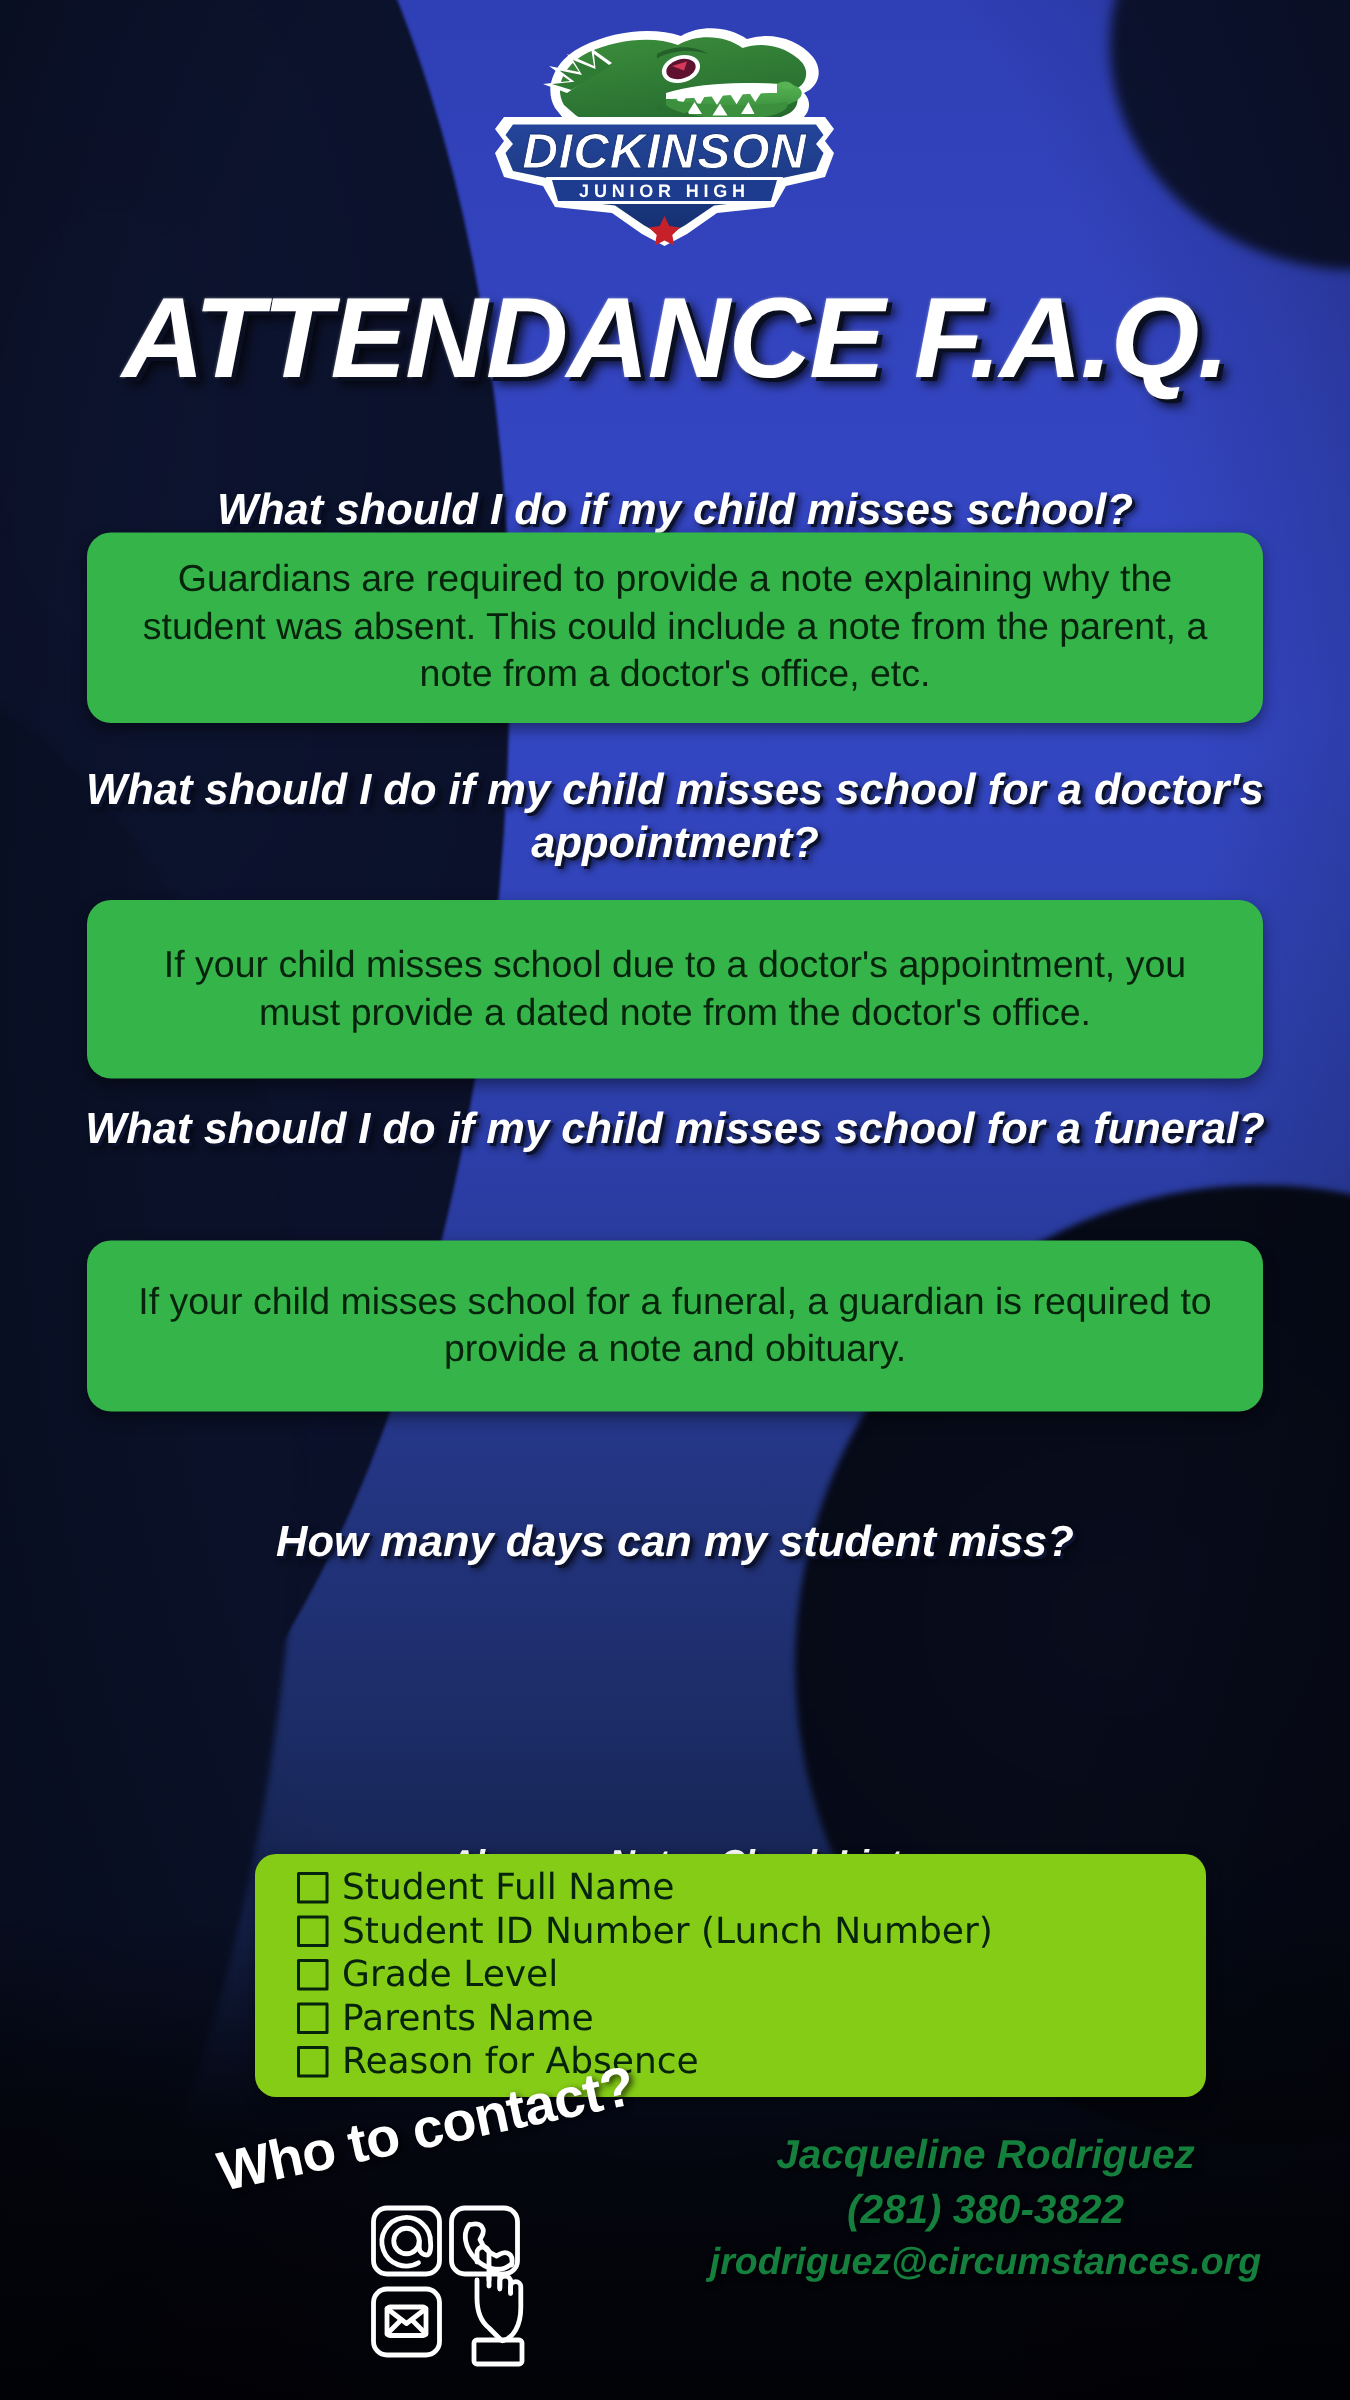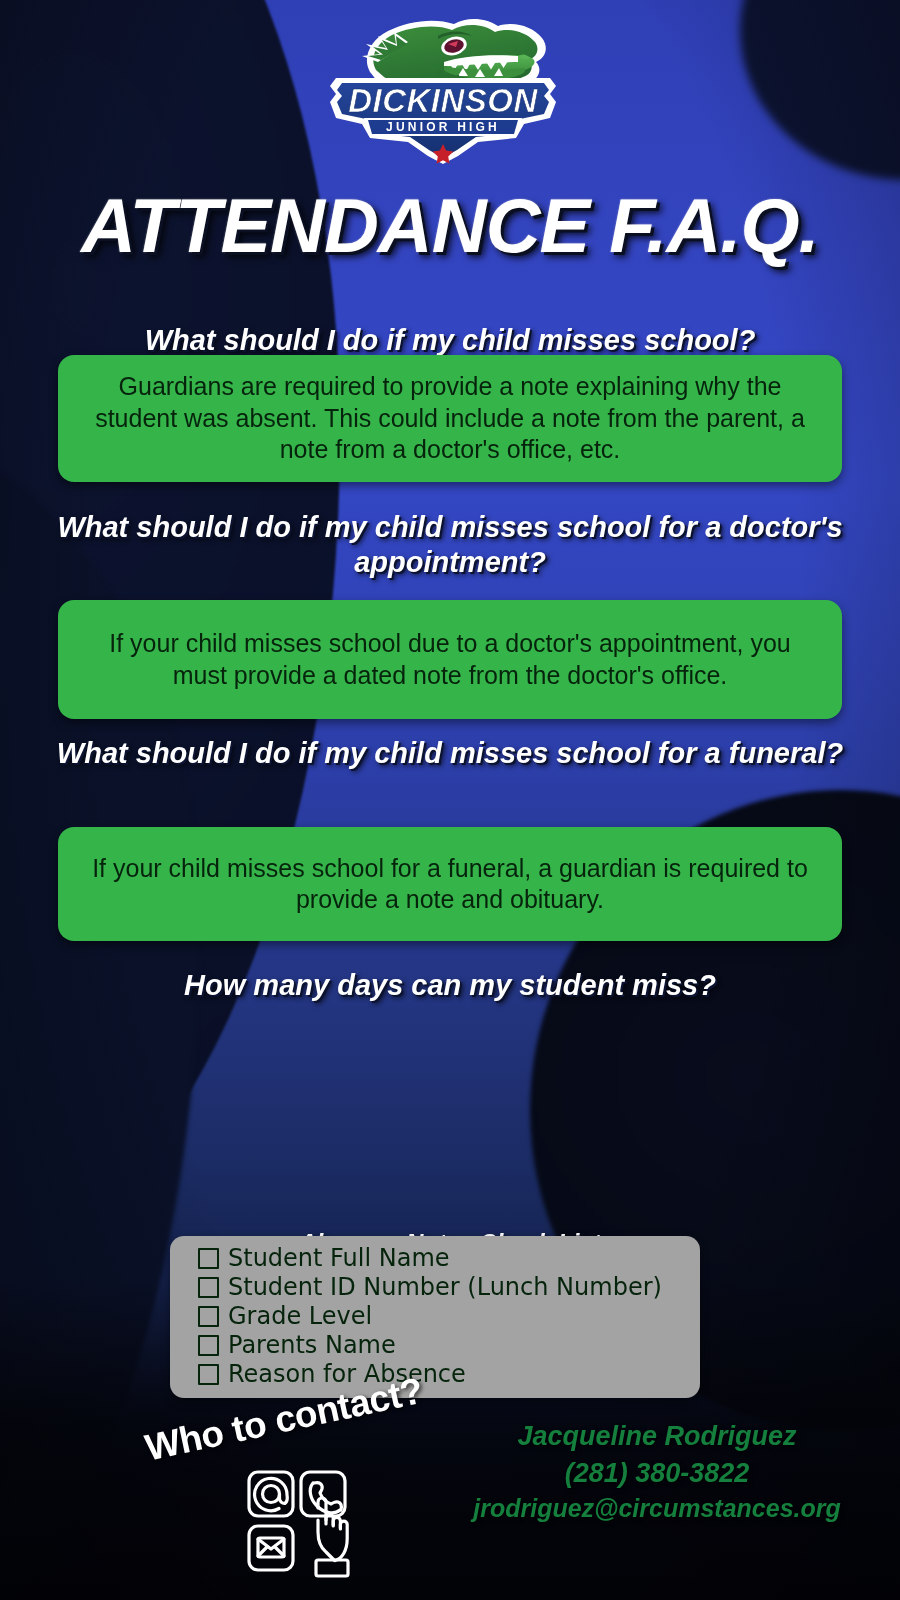--- a/index.html
+++ b/index.html
@@ -166,23 +166,23 @@
     font-weight: 700;
     font-style: italic;
     color: #ffffff;
     text-shadow: 2px 2px 0 #0c1330, 3px 3px 5px rgba(0,0,0,0.75);
     margin-top: 46px;
   }
   .checklist-box {
     position: absolute;
     left: 170px;
     top: 1236px;
-    width: 530px;
+    width: 634px;
     height: 162px;
-    background: #a3a3a3;
+    background: #84cc16;
     border-radius: 14px;
     box-shadow: 0 4px 10px rgba(0,0,0,0.45);
     padding: 8px 0 8px 28px;
     box-sizing: border-box;
   }
   .check-item {
     display: flex;
     align-items: center;
     gap: 9px;
     color: #06230c;
@@ -341,21 +341,21 @@
     <div class="question" style="top:510px;">What should I do if my child misses school for a doctor's appointment?</div>
     <div class="answer" style="top:600px; height:119px;">
       <span>If your child misses school due to a doctor's appointment, you must provide a dated note from the doctor's office.</span>
     </div>
 
     <div class="question" style="top:736px;">What should I do if my child misses school for a funeral?</div>
     <div class="answer" style="top:827px; height:114px;">
       <span>If your child misses school for a funeral, a guardian is required to provide a note and obituary.</span>
     </div>
 
-    <div class="question" style="top:968px;">How many days can my student miss?</div>
+    <div class="question" style="top:1011px;">How many days can my student miss?</div>
 
     <div class="checklist-title">Absence Notes Check List</div>
 
     <div class="checklist-box">
       <div class="check-item">
         <span class="check-box"></span>
         <span>Student Full Name</span>
       </div>
       <div class="check-item">
         <span class="check-box"></span>

